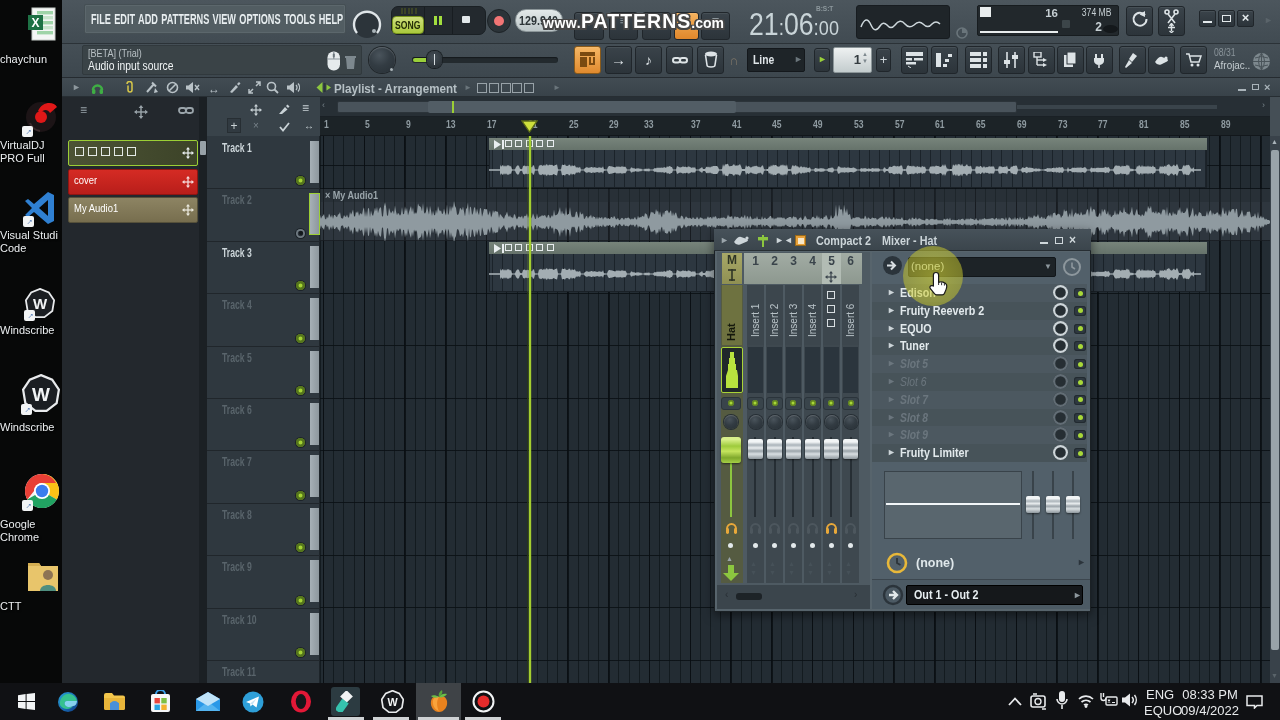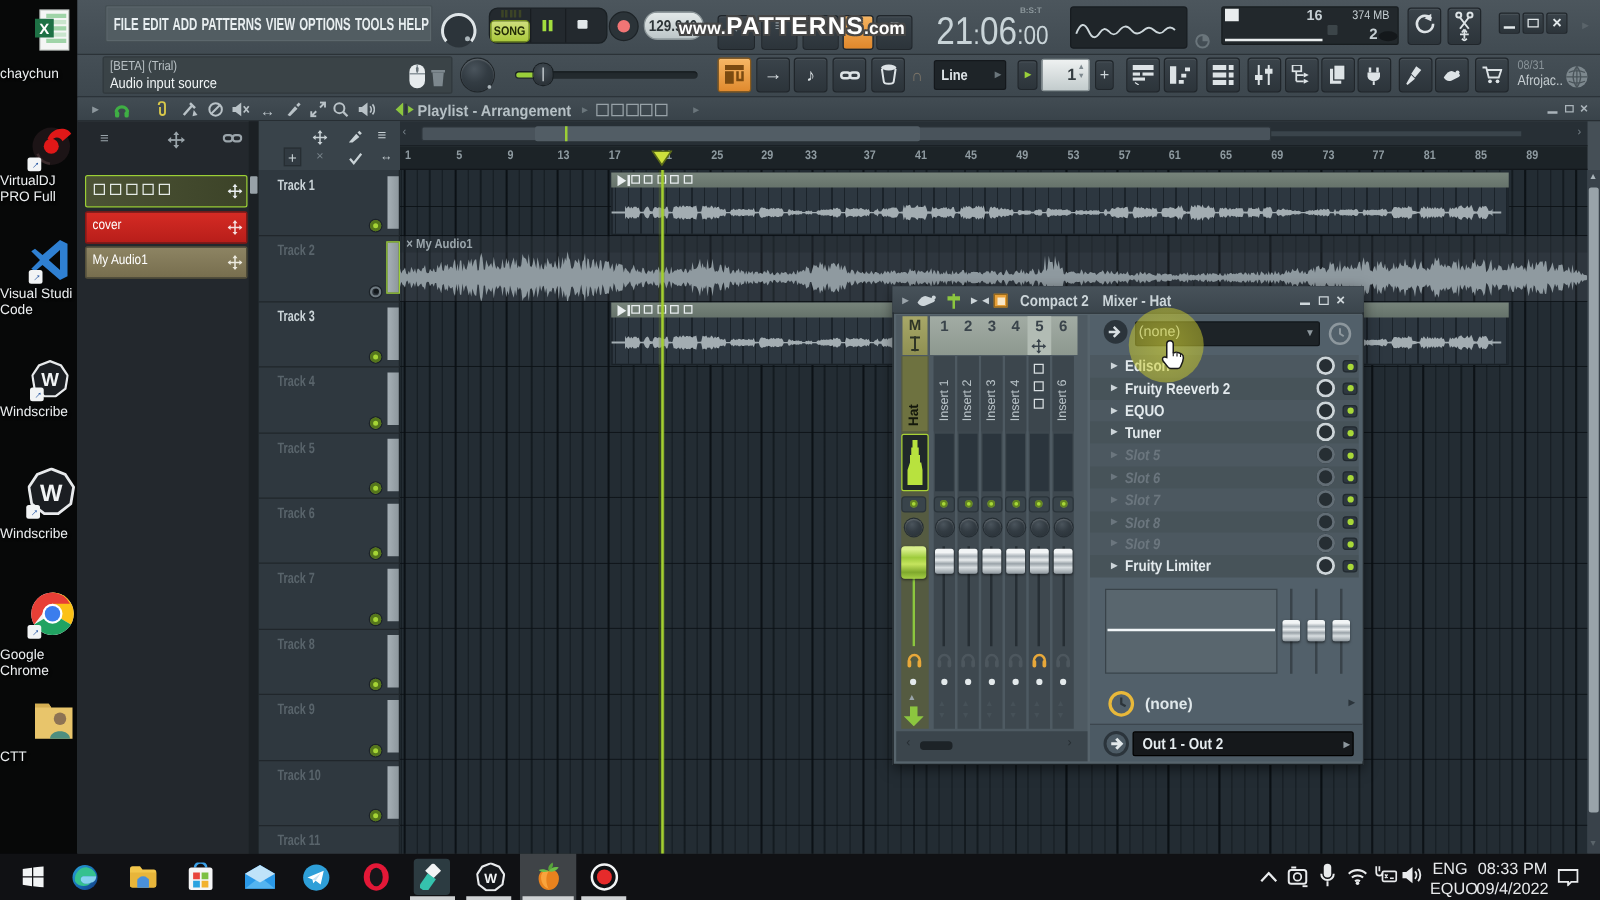--- a/index.html
+++ b/index.html
@@ -726,21 +726,21 @@
 <div class="ab" style="left:900px;top:339.4px;color:#e2e9ec;font-size:12.5px;font-weight:bold"><span class="cond">Tuner</span></div>
 <div class="ab" style="left:1053px;top:338.4px;width:15px;height:15px;border-radius:50%;background:#262e33;box-shadow:inset 0 0 0 2.2px #cdd5d9"></div>
 <div class="slotled" style="left:1074px;top:341.4px;position:absolute"></div>
 <div class="slotrow" style="top:355.2px;background:#4c5860"></div>
 <div class="ab" style="left:887px;top:358.2px;color:#6b767e;font-size:9px">►</div>
 <div class="ab" style="left:900px;top:357.2px;color:#6b767e;font-size:12px;font-weight:bold;font-style:italic"><span class="cond">Slot 5</span></div>
 <div class="ab" style="left:1053px;top:356.2px;width:15px;height:15px;border-radius:50%;background:#262e33;box-shadow:inset 0 0 0 2.2px #626d75"></div>
 <div class="slotled" style="left:1074px;top:359.2px;position:absolute"></div>
 <div class="slotrow" style="top:373.0px;background:#475359"></div>
 <div class="ab" style="left:887px;top:376.0px;color:#6b767e;font-size:9px">►</div>
-<div class="ab" style="left:900px;top:375.0px;color:#6b767e;font-size:12px;font-weight:bold;font-style:italic"><span class="cond">Slot 6</span></div>
+<div class="ab" style="left:900px;top:375.0px;color:#6b767e;font-size:12px;font-weight:normal;font-style:italic"><span class="cond">Slot 6</span></div>
 <div class="ab" style="left:1053px;top:374.0px;width:15px;height:15px;border-radius:50%;background:#262e33;box-shadow:inset 0 0 0 2.2px #626d75"></div>
 <div class="slotled" style="left:1074px;top:377.0px;position:absolute"></div>
 <div class="slotrow" style="top:390.8px;background:#4c5860"></div>
 <div class="ab" style="left:887px;top:393.8px;color:#6b767e;font-size:9px">►</div>
 <div class="ab" style="left:900px;top:392.8px;color:#6b767e;font-size:12px;font-weight:bold;font-style:italic"><span class="cond">Slot 7</span></div>
 <div class="ab" style="left:1053px;top:391.8px;width:15px;height:15px;border-radius:50%;background:#262e33;box-shadow:inset 0 0 0 2.2px #626d75"></div>
 <div class="slotled" style="left:1074px;top:394.8px;position:absolute"></div>
 <div class="slotrow" style="top:408.6px;background:#475359"></div>
 <div class="ab" style="left:887px;top:411.6px;color:#6b767e;font-size:9px">►</div>
 <div class="ab" style="left:900px;top:410.6px;color:#6b767e;font-size:12px;font-weight:bold;font-style:italic"><span class="cond">Slot 8</span></div>

